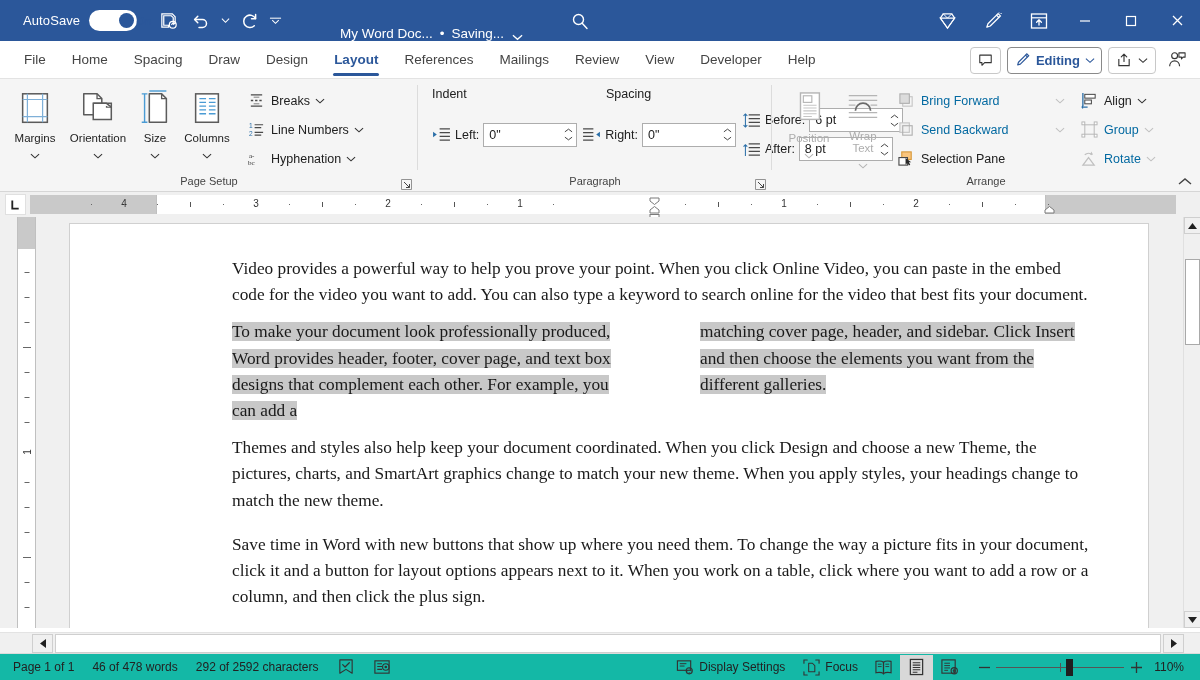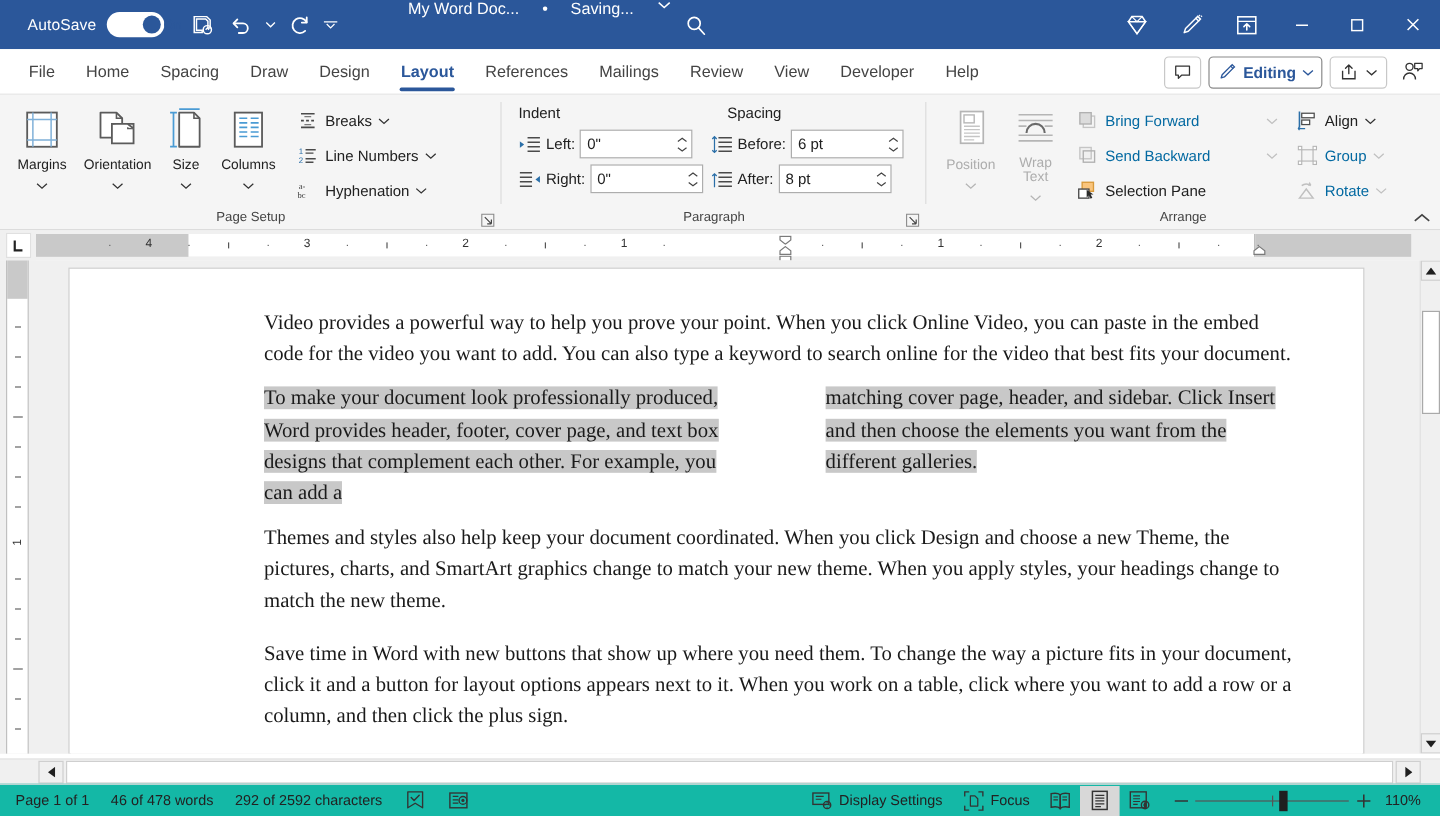--- a/index.html
+++ b/index.html
@@ -34,21 +34,21 @@
   .qat { display: flex; align-items: center; margin-left: 16px; gap: 2px; }
   .qat-btn {
     width: 30px; height: 28px; display: flex;
     align-items: center; justify-content: center;
     cursor: pointer; border-radius: 3px;
   }
   .qat-caret { width: 16px; height: 28px; display: flex; align-items: center; justify-content: center; cursor: pointer; }
 
   .doc-title-wrap {
     position: absolute; left: 340px; top: 0; height: 41px;
-    display: flex; align-items: flex-start; gap: 12px;
+    display: flex; align-items: flex-end; gap: 0px;
   }
   .doc-title { font-size: 13.5px; cursor: pointer; }
   .doc-dot { font-size: 13.5px; margin: 0 7px; }
   .doc-saving { font-size: 13.5px; cursor: pointer; }
   .doc-chevron { margin-left: 8px; cursor: pointer; display:flex; align-items:center;}
 
   .search-icon-wrap {
     position: absolute; left: 570px; top: 0; height: 41px;
     display: flex; align-items: center; cursor: pointer;
   }
@@ -179,21 +179,21 @@
     position: absolute; top: 3px; font-size: 10px; color: #333;
     transform: translateX(-50%); font-family: "Liberation Sans", sans-serif;
   }
   .ruler-tick { position: absolute; background: #555; }
   .ruler-dot { position: absolute; width: 1px; height: 1px; background: #666; top: 9px; }
 
   
   .main {
     position: absolute; left: 0; right: 0;
     top: 217px; bottom: 52px;
-    background: #f0f0f0; display: flex;
+    background: #f0f0f0; display: flex; padding-left: 12px;
   }
   .vruler { width: 30px; background: #f0f0f0; position: relative; }
   .vruler-bar {
     position: absolute; left: 5px; top: 0; width: 19px; bottom: 0;
     background: #fff; border-left: 1px solid #c0c0c0; border-right: 1px solid #c0c0c0;
   }
   .vruler-grey { position: absolute; left: 0; right: 0; background: #c9c9c9; }
   .vruler-num {
     position: absolute; left: 50%; transform: translate(-50%,-50%) rotate(-90deg);
     font-size: 10px; color: #333;
@@ -551,21 +551,21 @@
       <div style="display:flex;">
         <div style="width:150px;">
           <div class="pg-col-title">Indent</div>
         </div>
         <div style="width:180px;padding-left:24px;">
           <div class="pg-col-title">Spacing</div>
         </div>
       </div>
 
       <div style="display:flex;margin-top:7px;gap:0;">
-        <div style="display:flex;flex-direction:column;gap:5px;">
+        <div style="display:flex;gap:5px;">
 
           <div style="display:flex;align-items:center;gap:4px;">
             <span class="sb-icon">
               <svg width="17" height="15" viewBox="0 0 18 16">
                   <path d="M7 2h11M7 6h11M7 10h11M7 14h11" stroke="#4a4a4a" stroke-width="1.3"></path>
                   <path d="M0 5v6l4-3z" fill="#2b6fa8"></path>
                 </svg>
             </span>
             <span class="fieldlabel">Left:</span>
             <div class="spin">

